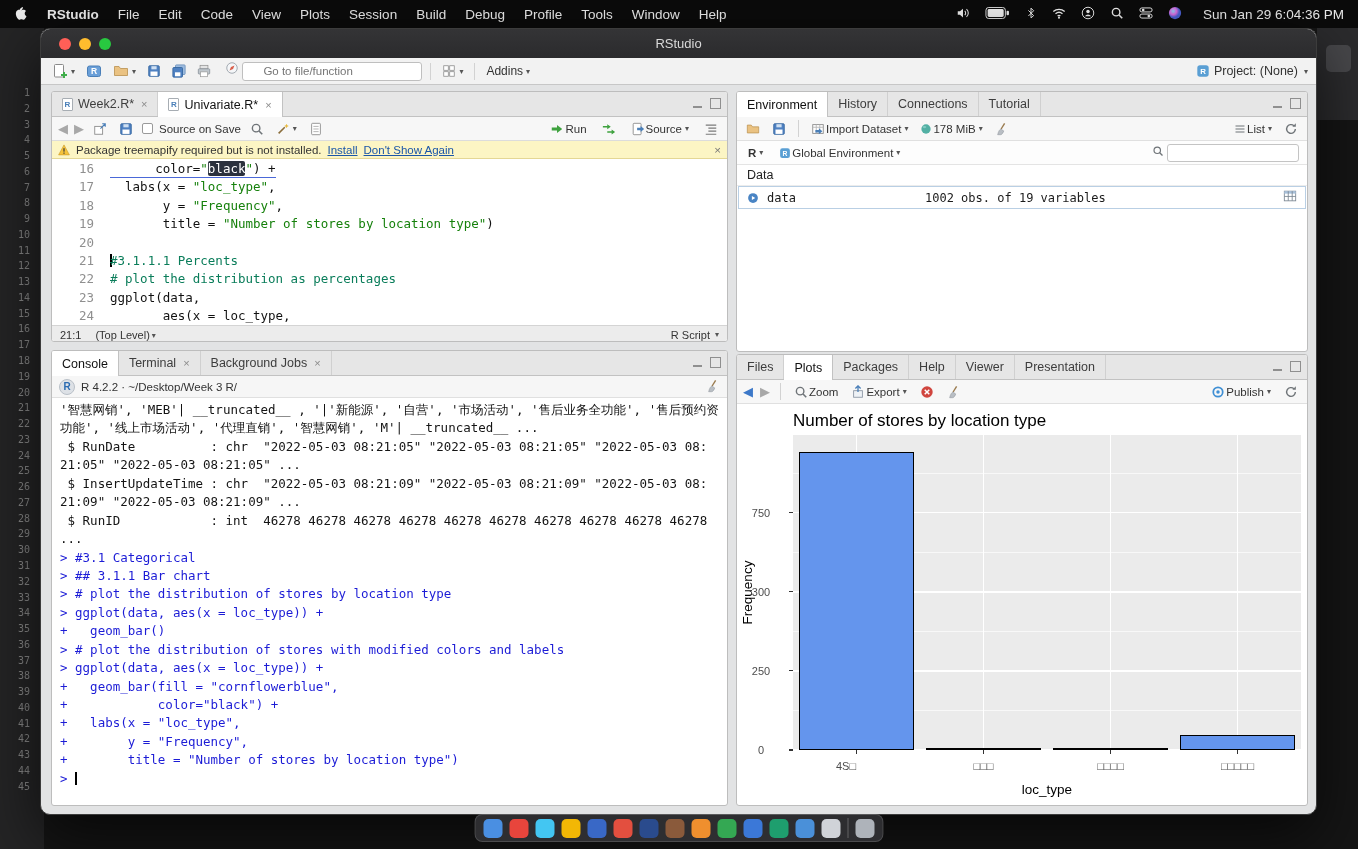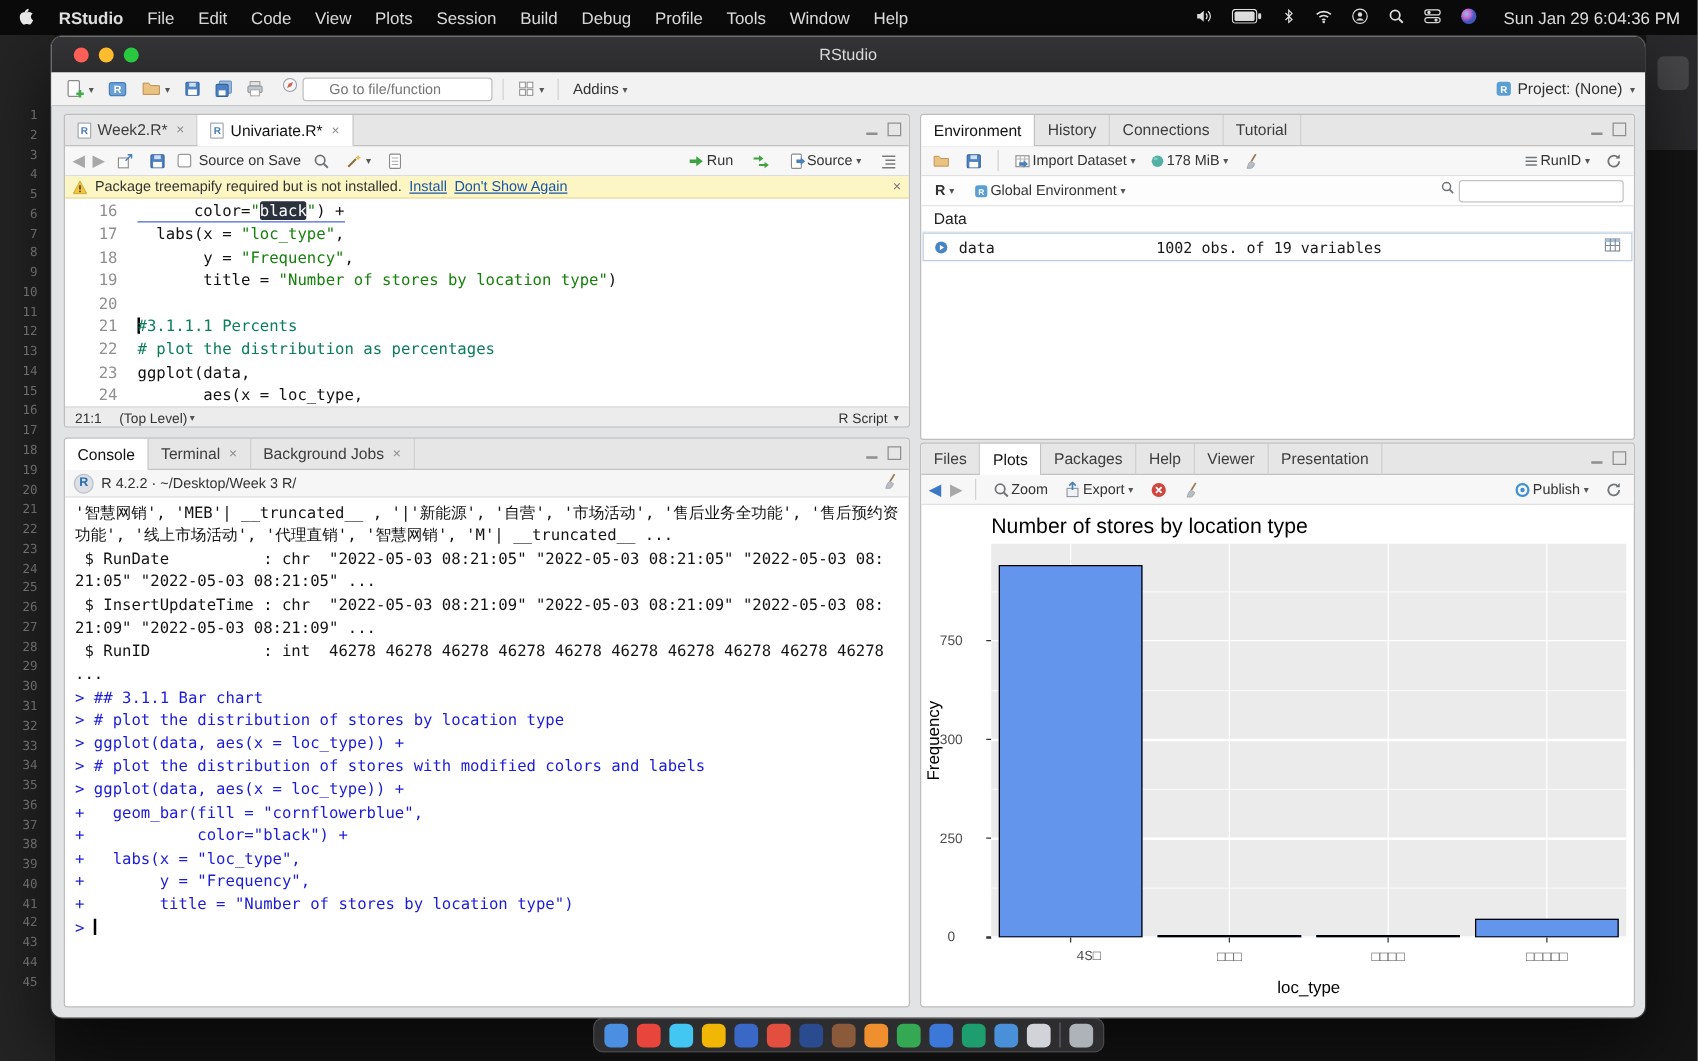--- a/index.html
+++ b/index.html
@@ -26,21 +26,21 @@
   .rs-window{position:absolute;left:40px;top:28px;width:1277px;height:787px;background:#e2e3e4;border-radius:10px;overflow:hidden;border:1px solid #3c3c3c;box-shadow:0 22px 60px rgba(0,0,0,.65);}
   .titlebar{position:absolute;left:0;top:0;width:100%;height:29px;background:linear-gradient(#343436,#2b2b2d);}
   .tl{position:absolute;top:9px;width:12px;height:12px;border-radius:50%;}
   .tl.red{left:18px;background:#ff5f57;}
   .tl.yellow{left:38px;background:#febc2e;}
   .tl.green{left:58px;background:#28c840;}
   .win-title{position:absolute;left:0;right:0;top:0;height:29px;line-height:29px;text-align:center;color:#d9d9d9;font-size:13px;}
   .main-toolbar{position:absolute;left:0;top:29px;width:100%;height:27px;background:#f2f2f2;border-bottom:1px solid #c7c7c7;display:flex;align-items:center;padding:0 8px;gap:5px;font-size:12px;color:#333;}
   .tbtn{display:flex;align-items:center;gap:1px;padding:2px 3px;border-radius:3px;cursor:default;}
   .tsep{width:1px;height:17px;background:#d2d2d2;margin:0 3px;}
-  .goto{width:152px;height:19px;border:1px solid #bfbfbf;border-radius:3px;background:#fff;font-size:11.5px;padding:0 4px 0 20px;color:#444;outline:none;}
+  .goto{width:180px;height:19px;border:1px solid #bfbfbf;border-radius:3px;background:#fff;font-size:11.5px;padding:0 4px 0 20px;color:#444;outline:none;}
   .goto-wrap{position:relative;margin-left:6px;}
   .proj-chip{margin-left:auto;display:flex;align-items:center;gap:4px;font-size:12.5px;color:#333;}
   
   .pane{position:absolute;background:#fff;border:1px solid #bdbdbd;border-radius:3px;overflow:hidden;}
   .pane-src{left:10px;top:62px;width:677px;height:251px;}
   .pane-con{left:10px;top:321px;width:677px;height:456px;}
   .pane-env{left:695px;top:62px;width:572px;height:261px;}
   .pane-plt{left:695px;top:325px;width:572px;height:452px;}
   .tabbar{position:relative;height:25px;background:#e6e6e6;border-bottom:1px solid #c2c2c2;display:flex;align-items:stretch;font-size:12.5px;color:#3d3d3d;}
   .ptab{display:flex;align-items:center;gap:5px;padding:0 10px;border-right:1px solid #d0d0d0;cursor:default;white-space:nowrap;}
@@ -621,23 +621,25 @@
       </div>
       <div class="con-out">
           <div class="cline cout">'智慧网销', 'MEB'| __truncated__ , '|'新能源', '自营', '市场活动', '售后业务全功能', '售后预约资源</div>
           <div class="cline cout">功能', '线上市场活动', '代理直销', '智慧网销', 'M'| __truncated__ ...</div>
           <div class="cline cout"> $ RunDate          : chr  "2022-05-03 08:21:05" "2022-05-03 08:21:05" "2022-05-03 08:</div>
           <div class="cline cout">21:05" "2022-05-03 08:21:05" ...</div>
           <div class="cline cout"> $ InsertUpdateTime : chr  "2022-05-03 08:21:09" "2022-05-03 08:21:09" "2022-05-03 08:</div>
           <div class="cline cout">21:09" "2022-05-03 08:21:09" ...</div>
           <div class="cline cout"> $ RunID            : int  46278 46278 46278 46278 46278 46278 46278 46278 46278 46278</div>
           <div class="cline cout">...</div>
+          <div class="cline cin">&gt; #3.1 Categorical</div>
           <div class="cline cin">&gt; ## 3.1.1 Bar chart</div>
           <div class="cline cin">&gt; # plot the distribution of stores by location type</div>
           <div class="cline cin">&gt; ggplot(data, aes(x = loc_type)) +</div>
+          <div class="cline cin">+   geom_bar()</div>
           <div class="cline cin">&gt; # plot the distribution of stores with modified colors and labels</div>
           <div class="cline cin">&gt; ggplot(data, aes(x = loc_type)) +</div>
           <div class="cline cin">+   geom_bar(fill = "cornflowerblue",</div>
           <div class="cline cin">+            color="black") +</div>
           <div class="cline cin">+   labs(x = "loc_type",</div>
           <div class="cline cin">+        y = "Frequency",</div>
           <div class="cline cin">+        title = "Number of stores by location type")</div>
           <div class="cline cin">&gt; <span class="ccaret"></span></div>
         </div>
     </div>
@@ -692,21 +694,21 @@
         <span class="tbtn">
             <svg class="ic14">
               <use href="#sym-broom"></use>
             </svg>
           </span>
         <span style="margin-left:auto;display:flex;align-items:center;gap:6px;">
           <span class="tbtn">
               <svg class="ic12">
                 <use href="#sym-list"></use>
               </svg>
-              <span>RunID</span>
+              <span>List</span>
               <span class="cv">▾</span>
             </span>
           <span class="tbtn">
               <svg class="ic14">
                 <use href="#sym-refresh"></use>
               </svg>
             </span>
         </span>
       </div>
       <div class="env-filter">
@@ -843,21 +845,21 @@
             <div class="gl glv" style="left: 443.7px;"></div>
             <div class="bar" style="left: 387.35px; width: 114.3px; height: 14.8794px; background: rgb(100, 149, 237); border-color: rgb(0, 0, 0);"></div>
           </div>
         <div class="plot-xtickmarks">
             <div class="xtk" style="left: 62.9px;"></div>
             <div class="xtk" style="left: 189.9px;"></div>
             <div class="xtk" style="left: 316.9px;"></div>
             <div class="xtk" style="left: 443.9px;"></div>
           </div>
         <div class="plot-xticklabels">
-            <div class="xtl" style="left: 78px; font-family: Liberation Mono, monospace;">4S□</div>
+            <div class="xtl" style="left: 53px;">4S□</div>
             <div class="xtl" style="left: 190.5px;">□□□</div>
             <div class="xtl" style="left: 317.5px;">□□□□</div>
             <div class="xtl" style="left: 444.5px;">□□□□□</div>
           </div>
         <div class="plot-xlab">loc_type</div>
       </div>
     </div>
   </div>
 
   <div class="dock">

